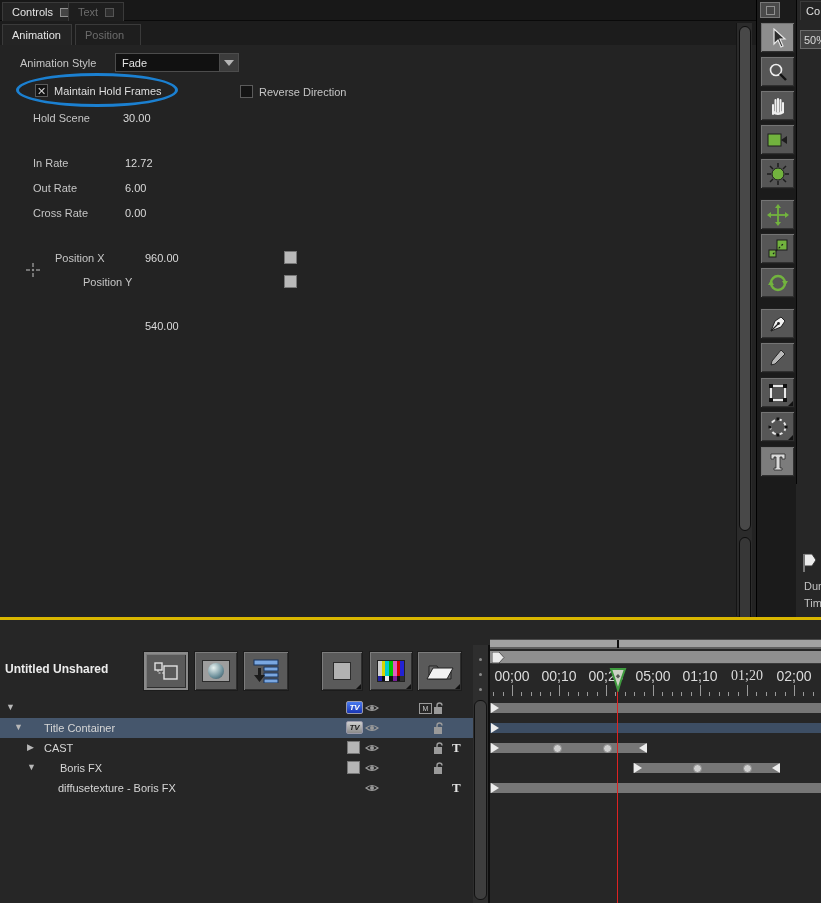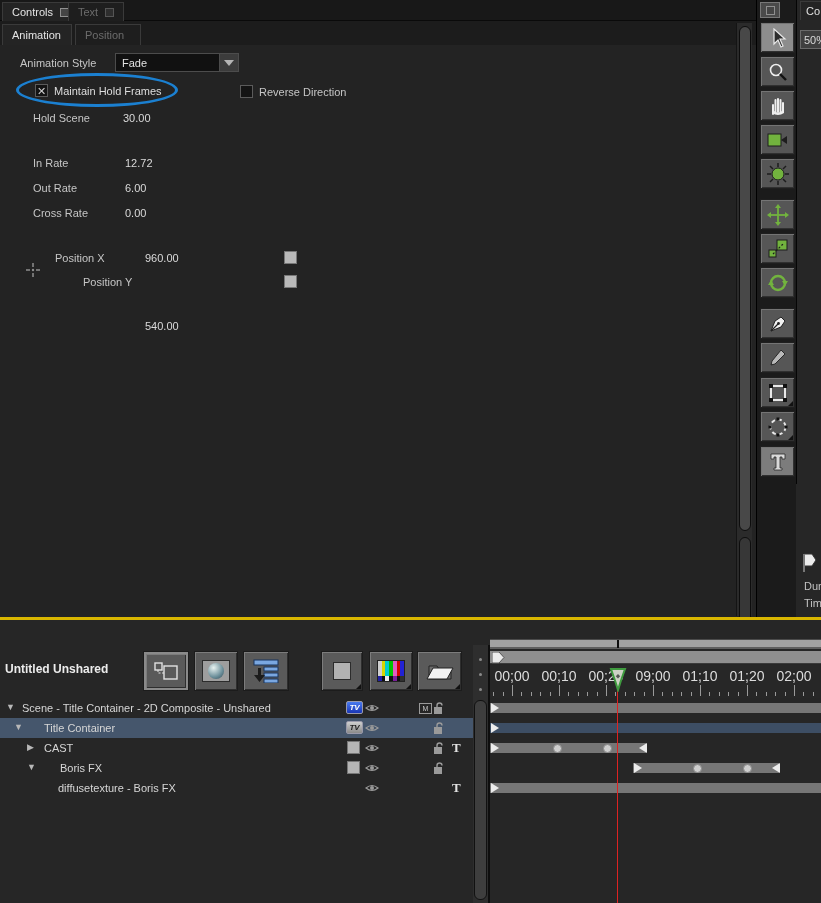--- a/index.html
+++ b/index.html
@@ -392,21 +392,20 @@
       <span class="dot" style="top:13px;"></span>
       <span class="dot" style="top:28px;"></span>
       <span class="dot" style="top:43px;"></span>
     </div>
     <div id="tl-vsb-thumb"></div>
     <div id="tl-divider"></div>
 
     <div id="track-list">
       <div class="track-row">
         <span class="caret" style="left:6px;">▼</span>
-        <span class="tname" style="left:22px;">Scene - Title Container - 2D Composite - Unshared</span>
         <span class="rowicon tv-icon tv-blue" style="left:346px;">TV</span>
         <svg class="rowicon" style="left:365px; top:5px;" width="14" height="10">
           <path d="M1 5 Q7 0 13 5 Q7 10 1 5 Z" fill="none" stroke="#9a9a9a" stroke-width="1.2"></path>
             <circle cx="7" cy="5" r="2" fill="#9a9a9a"></circle>
         </svg>
         <span class="rowicon m-icon" style="left:419px;">M</span>
         <svg class="rowicon" style="left:433px; top:4px;" width="11" height="13">
           <path d="M4 5 V3.5 A2.5 2.5 0 0 1 9 3.5" fill="none" stroke="#9a9a9a" stroke-width="1.4"></path>
           <rect x="1" y="5" width="8" height="7" fill="#9a9a9a"></rect>
         </svg>
@@ -467,23 +466,23 @@
       </div>
       <div id="marker-bar">
         <svg style="position:absolute; left:2px; top:1px;" width="14" height="12">
           <path d="M0 0 L7 0 L12 5.5 L7 11 L0 11 Z" fill="#ececec" stroke="#555"></path>
         </svg>
       </div>
       <div id="ruler">
           <span class="ruler-label" style="left: 22px;">00;00</span>
           <span class="ruler-label" style="left: 69px;">00;10</span>
           <span class="ruler-label" style="left: 116px;">00;20</span>
-          <span class="ruler-label" style="left: 163px;">09;00</span>
+          <span class="ruler-label" style="left: 163px;">05;00</span>
           <span class="ruler-label" style="left: 210px;">01;10</span>
-          <span class="ruler-label" style="left: 257px;">01;20</span>
+          <span class="ruler-label" style="left: 257px; font-family: Liberation Serif, serif;">01;20</span>
           <span class="ruler-label" style="left: 304px;">02;00</span>
           <span class="tick minor" style="left: 3.2px;"></span>
           <span class="tick minor" style="left: 12.6px;"></span>
           <span class="tick major" style="left: 22px;"></span>
           <span class="tick minor" style="left: 31.4px;"></span>
           <span class="tick minor" style="left: 40.8px;"></span>
           <span class="tick minor" style="left: 50.2px;"></span>
           <span class="tick minor" style="left: 59.6px;"></span>
           <span class="tick major" style="left: 69px;"></span>
           <span class="tick minor" style="left: 78.4px;"></span>

